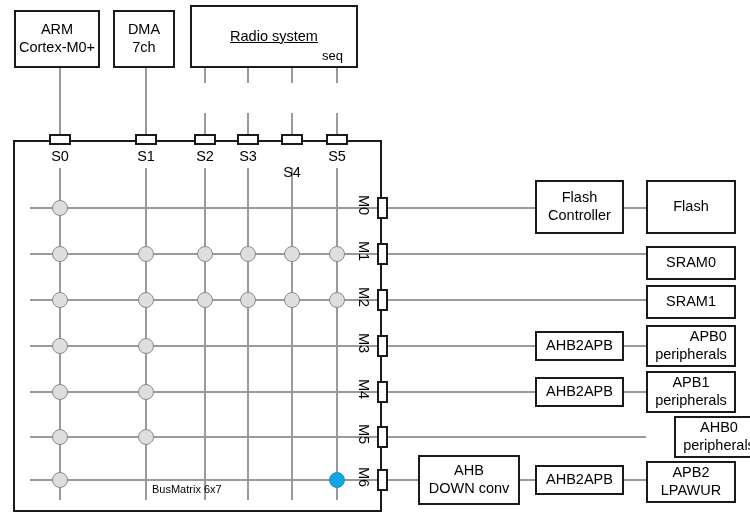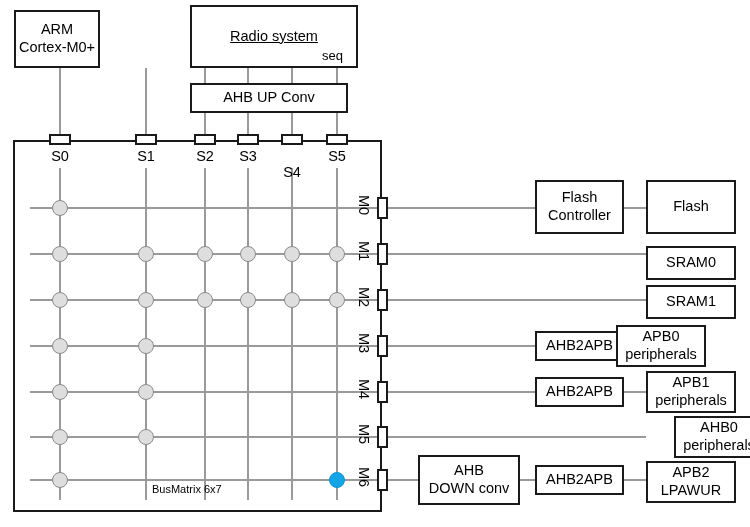--- a/index.html
+++ b/index.html
@@ -146,22 +146,23 @@
     <div class="feed" style="left: 204.2px; top: 68px; height: 15px;"></div>
     <div class="feed" style="left: 247.2px; top: 68px; height: 15px;"></div>
     <div class="feed" style="left: 291.2px; top: 68px; height: 15px;"></div>
     <div class="feed" style="left: 336.2px; top: 68px; height: 15px;"></div>
     <div class="feed" style="left: 204.2px; top: 113px; height: 27px;"></div>
     <div class="feed" style="left: 247.2px; top: 113px; height: 27px;"></div>
     <div class="feed" style="left: 291.2px; top: 113px; height: 27px;"></div>
     <div class="feed" style="left: 336.2px; top: 113px; height: 27px;"></div>
     <div class="blk" style="left: 14px; top: 10px; width: 86px; height: 58px;"><span class="blk-title">ARM
 Cortex-M0+</span></div>
+    <div class="blk" style="left: 113px; top: 10px; width: 62px; height: 58px;"><span class="blk-title">DMA
+7ch</span></div>
     <div class="blk" style="left: 190px; top: 5px; width: 168px; height: 63px; text-decoration: underline;"><span class="blk-title">Radio system</span></div>
-    <div class="blk" style="left: 190px; top: 83px; width: 158px; height: 30px;"><span class="blk-title">AHB UP Conv</span></div>
     <div class="seq" style="left: 322px; top: 48px;">seq</div>
     <div class="port port-s" style="left: 49px; top: 134px;"></div>
     <div class="slabel" style="left: 40px; top: 148px;">S0</div>
     <div class="port port-s" style="left: 135px; top: 134px;"></div>
     <div class="slabel" style="left: 126px; top: 148px;">S1</div>
     <div class="port port-s" style="left: 194px; top: 134px;"></div>
     <div class="slabel" style="left: 185px; top: 148px;">S2</div>
     <div class="port port-s" style="left: 237px; top: 134px;"></div>
     <div class="slabel" style="left: 228px; top: 148px;">S3</div>
     <div class="port port-s" style="left: 281px; top: 134px;"></div>
@@ -202,21 +203,21 @@
     <div class="dot dot-gray" style="left: 52px; top: 429px;"></div>
     <div class="dot dot-gray" style="left: 138px; top: 429px;"></div>
     <div class="dot dot-gray" style="left: 52px; top: 472px;"></div>
     <div class="dot dot-active" style="left: 329px; top: 472px;"></div>
     <div class="blk" style="left: 535px; top: 180px; width: 89px; height: 54px;"><span class="blk-title">Flash
 Controller</span></div>
     <div class="blk" style="left: 646px; top: 180px; width: 90px; height: 54px;"><span class="blk-title">Flash</span></div>
     <div class="blk" style="left: 646px; top: 246px; width: 90px; height: 34px;"><span class="blk-title">SRAM0</span></div>
     <div class="blk" style="left: 646px; top: 285px; width: 90px; height: 34px;"><span class="blk-title">SRAM1</span></div>
     <div class="blk" style="left: 535px; top: 331px; width: 89px; height: 30px;"><span class="blk-title">AHB2APB</span></div>
-    <div class="blk" style="left: 616px; top: 325px; width: 90px; height: 42px;"><span class="blk-title">APB0
+    <div class="blk" style="left: 646px; top: 325px; width: 90px; height: 42px; text-align: right;"><span class="blk-title">APB0
 peripherals</span></div>
     <div class="blk" style="left: 535px; top: 377px; width: 89px; height: 30px;"><span class="blk-title">AHB2APB</span></div>
     <div class="blk" style="left: 646px; top: 371px; width: 90px; height: 42px;"><span class="blk-title">APB1
 peripherals</span></div>
     <div class="blk" style="left: 646px; top: 416px; width: 90px; height: 42px; margin-left: 28px;"><span class="blk-title">AHB0
 peripherals</span></div>
     <div class="blk" style="left: 418px; top: 455px; width: 102px; height: 50px;"><span class="blk-title">AHB
 DOWN conv</span></div>
     <div class="blk" style="left: 535px; top: 465px; width: 89px; height: 30px;"><span class="blk-title">AHB2APB</span></div>
     <div class="blk" style="left: 646px; top: 461px; width: 90px; height: 42px;"><span class="blk-title">APB2

